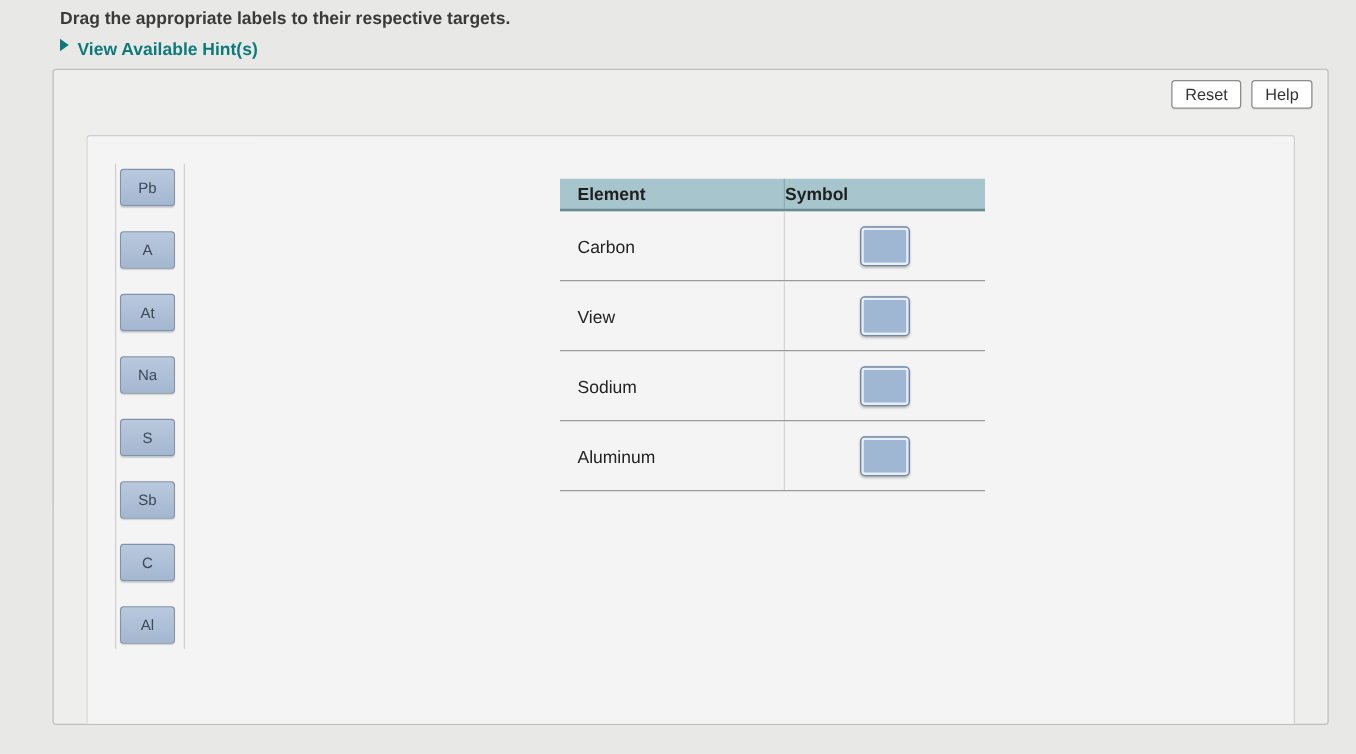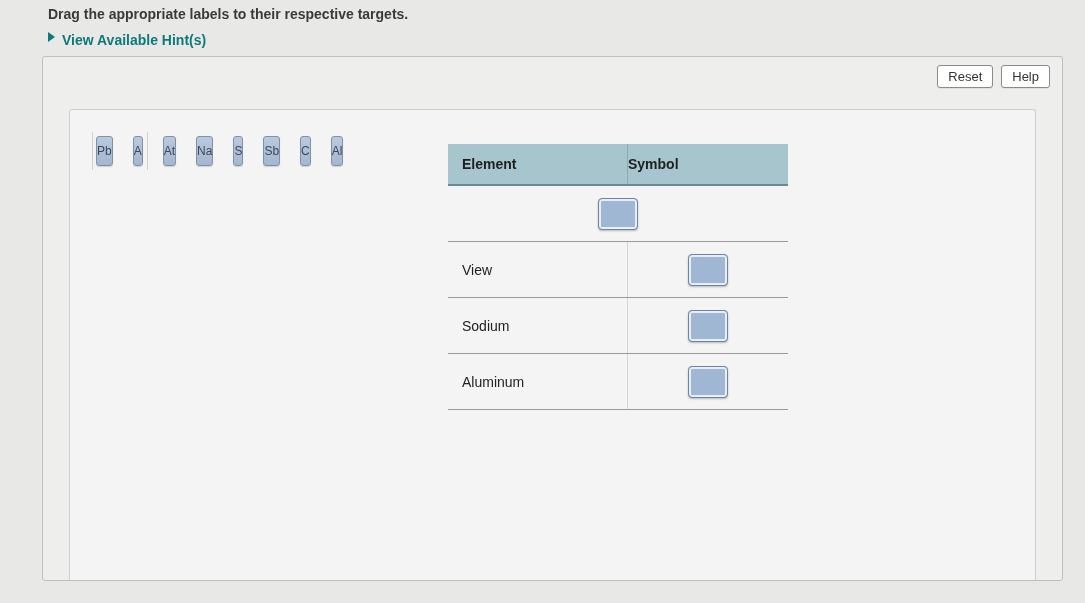--- a/index.html
+++ b/index.html
@@ -78,21 +78,21 @@
       border-radius: 3px 3px 0 0;
     }
     .drag-source {
       position: absolute;
       top: 22px;
       left: 22px;
       width: 56px;
     }
     .drag-source .col {
       display: flex;
-      flex-direction: row;
+      flex-direction: column;
       gap: 20px;
       padding: 4px 3px;
       border-left: 1px solid #d0d0d0;
       border-right: 1px solid #d0d0d0;
     }
     .drag-item {
       width: 44px;
       height: 30px;
       background: linear-gradient(#b9c9de, #a4b7d0);
       border: 1px solid #7f92ab;
@@ -109,21 +109,21 @@
     .table-area {
       position: absolute;
       left: 378px;
       top: 34px;
       width: 340px;
     }
     .tbl-header {
       display: flex;
       background: #a7c5cc;
       border-bottom: 2px solid #6a8b92;
-      height: 42px;
+      height: 26px;
       align-items: center;
     }
     .tbl-header .h-el {
       flex: 0 0 180px;
       padding-left: 14px;
       font-weight: bold;
       font-size: 14px;
       color: #1f1f1f;
       border-right: 1px solid #8da8ae;
       height: 100%;
@@ -202,20 +202,21 @@
       </div>
     </div>
 
     <div class="table-area">
       <div class="tbl-header">
         <div class="h-el">Element</div>
         <div class="h-sym">Symbol</div>
       </div>
 
       <div class="tbl-row">
+        <div class="cell-el">Carbon</div>
         <div class="cell-sym">
           <div class="drop-target"></div>
         </div>
       </div>
 
       <div class="tbl-row">
         <div class="cell-el">View</div>
         <div class="cell-sym">
           <div class="drop-target"></div>
         </div>

